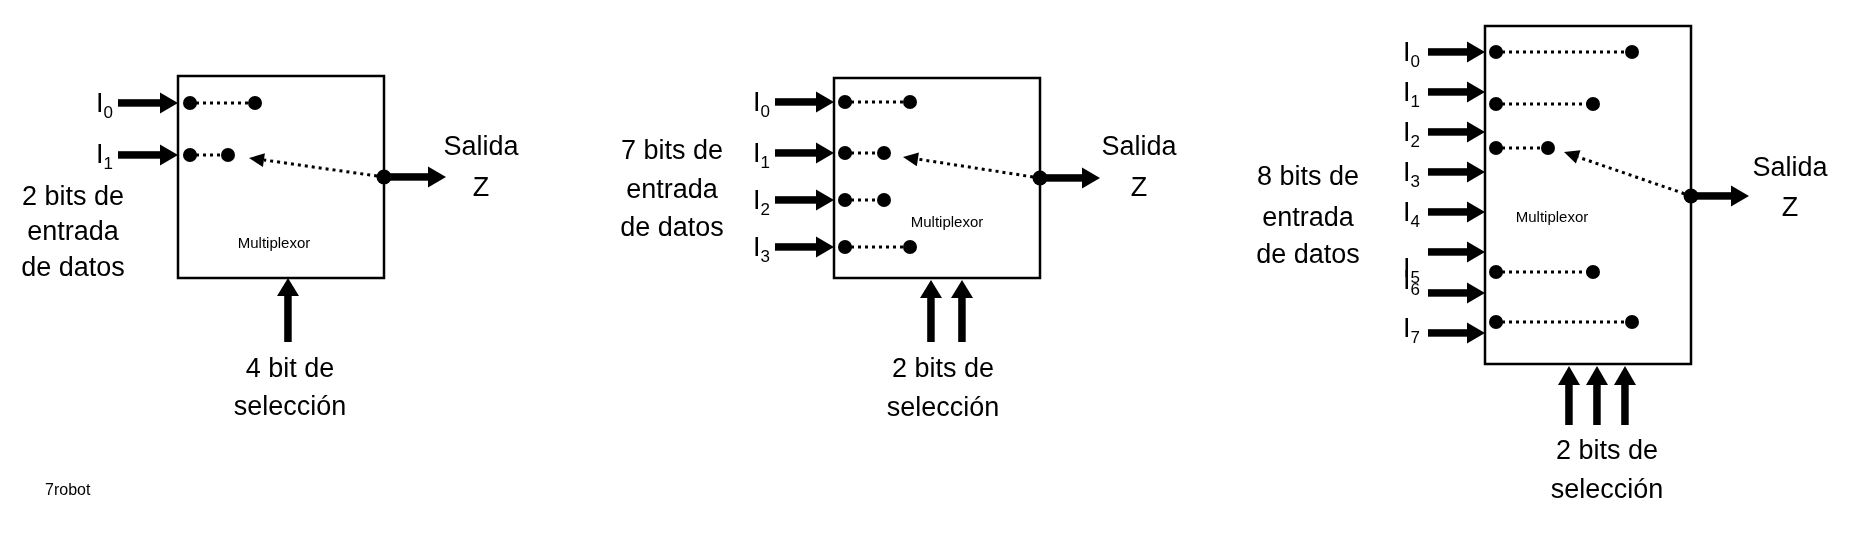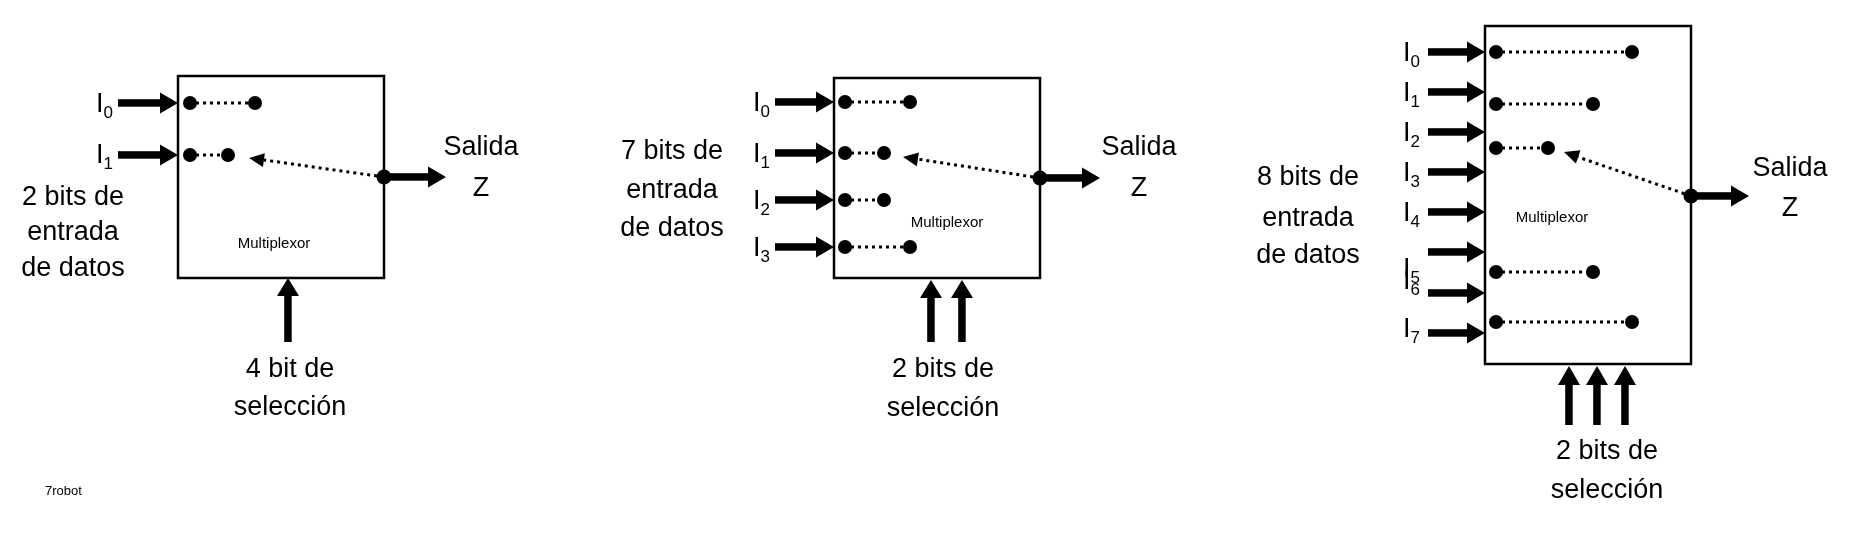--- a/index.html
+++ b/index.html
@@ -5,21 +5,21 @@
   html,body{margin:0;padding:0;background:#ffffff;}
   .stage{
     position:relative;width:1855px;height:533px;background:#ffffff;
     font-family:"Liberation Sans",sans-serif;color:#000000;overflow:hidden;
   }
   .stage svg{position:absolute;left:0;top:0;}
   .cap{position:absolute;font-size:27px;line-height:1;transform:translate(-50%,-50%);white-space:nowrap;}
   .muxlabel{position:absolute;font-size:15px;line-height:1;transform:translate(-50%,-50%);white-space:nowrap;}
   .ilabel{position:absolute;font-size:27px;line-height:1;transform:translate(-100%,-50%);white-space:nowrap;text-align:right;}
   .ilabel sub{font-size:17px;line-height:0;vertical-align:-6px;}
-  .credit{position:absolute;font-size:13px;line-height:1;transform:translate(0,-50%);}
+  .credit{position:absolute;font-size:16px;line-height:1;transform:translate(0,-50%);}
 </style>
 </head>
 <body>
 
 <div class="stage">
 
   <svg width="1855" height="533" viewBox="0 0 1855 533">
 
     <g fill="#000000">
       <rect x="178" y="76" width="206" height="202" fill="none" stroke="#000000" stroke-width="2.5"></rect>

